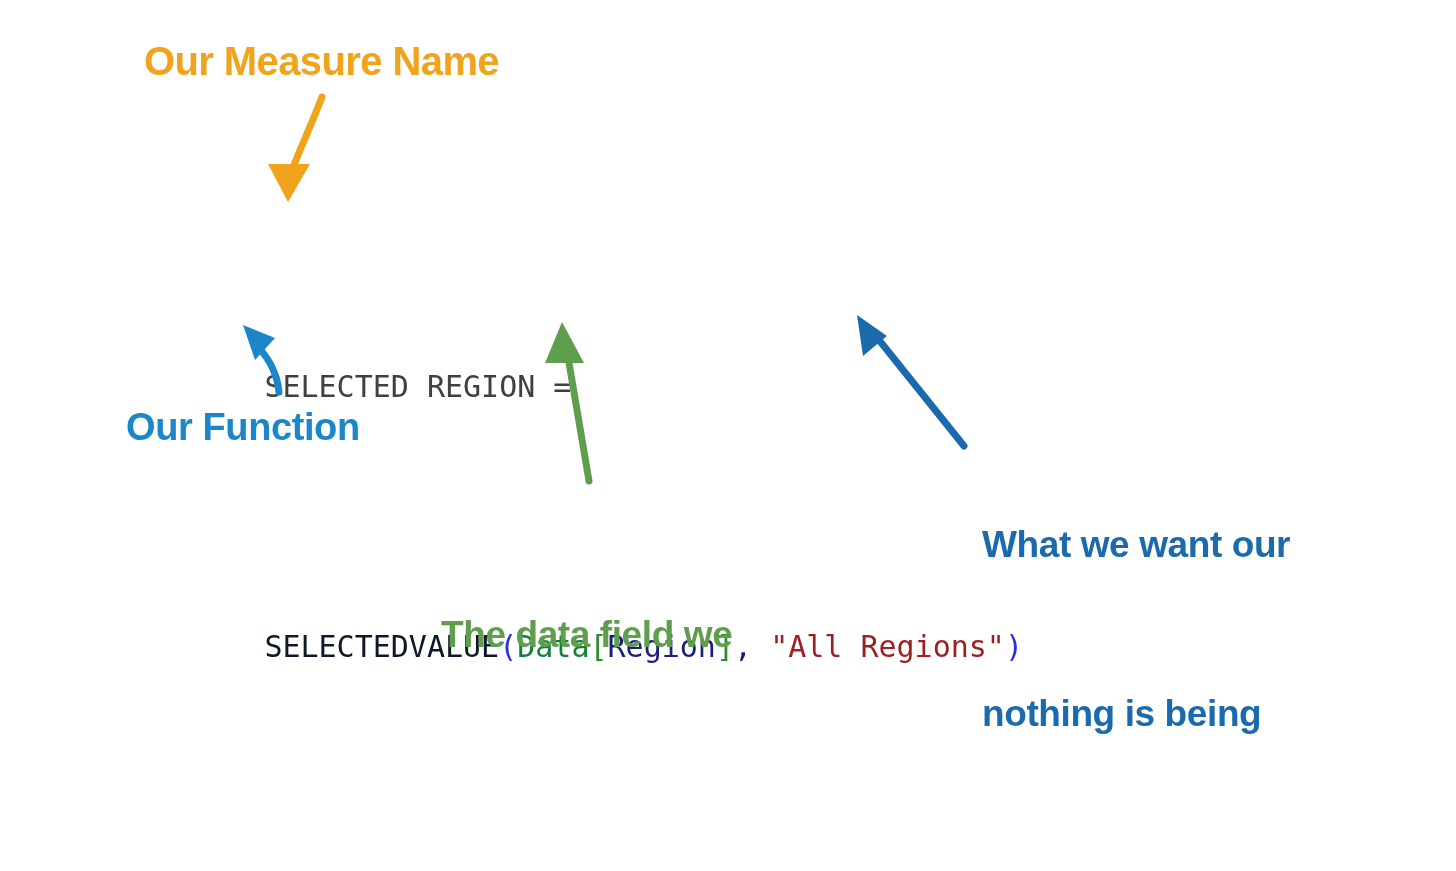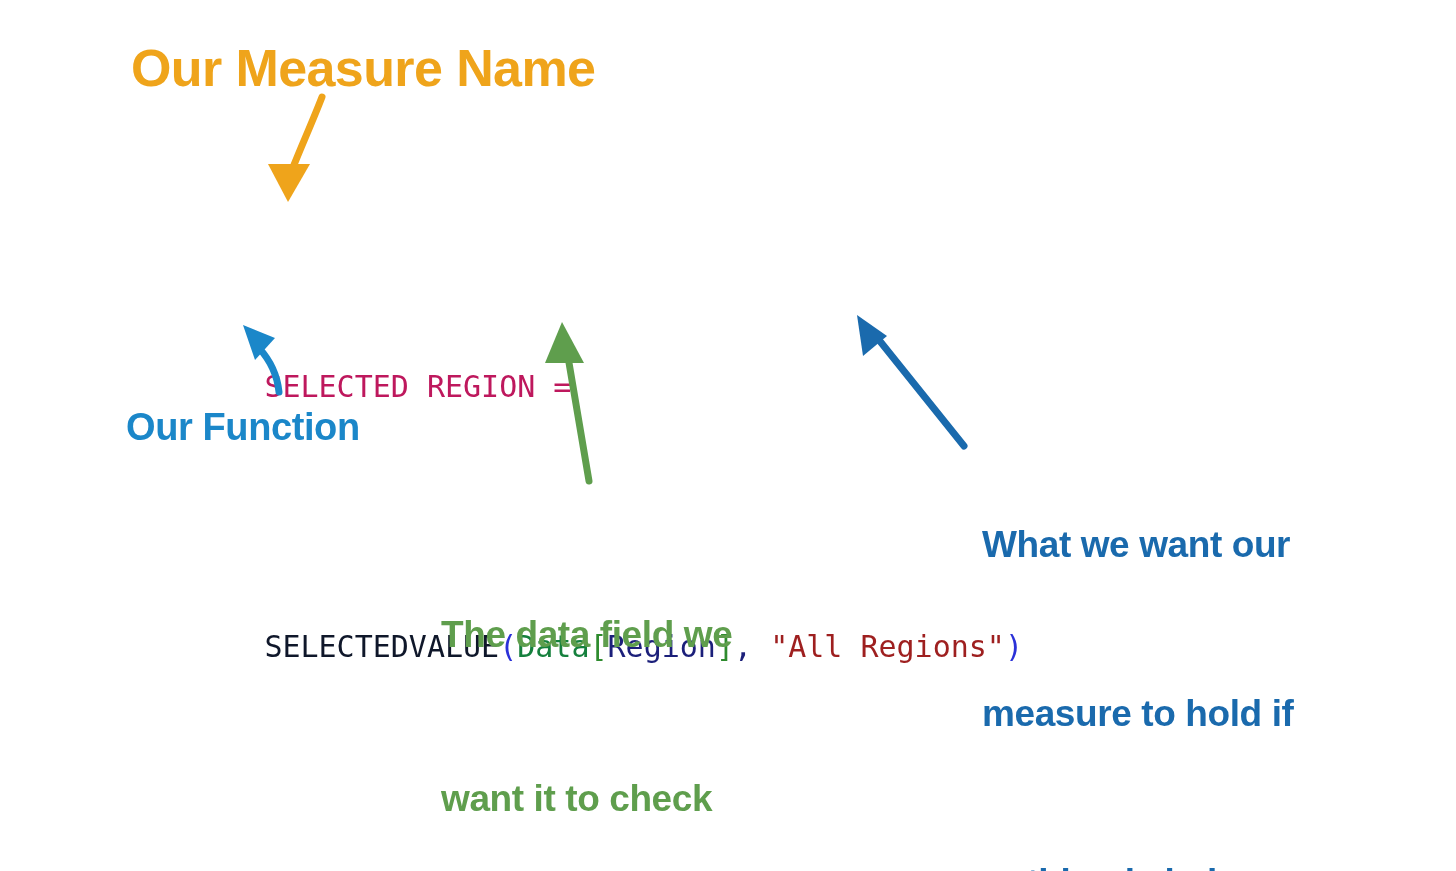--- a/index.html
+++ b/index.html
@@ -20,23 +20,23 @@
   
   .callout {
     font-family: "Liberation Sans", sans-serif;
     font-weight: bold;
     letter-spacing: -0.4px;
     white-space: pre;
     line-height: 1.16;
   }
 
   #measure-name-label {
-    left: 131px;
+    left: 144px;
     top: 38px;
-    font-size: 52px;
+    font-size: 40px;
     color: #efa41b;
     letter-spacing: -0.6px;
   }
 
   #our-function-label {
     left: 106px;
     top: 405px;
     font-size: 38px;
     color: #1b87c9;
     margin-left: 20px;
@@ -63,21 +63,21 @@
   #code-block {
     left: 156px;
     top: 205px;
     font-family: "DejaVu Sans Mono", "Liberation Mono", monospace;
     font-size: 30px;
     line-height: 52px;
     white-space: pre;
     letter-spacing: 0px;
   }
   .code-line { display: block; }
-  .tok-plain   { color: #be185d; }
+  .tok-plain   { color: #404040; }
   .tok-func    { color: #0f172a; }
   .tok-paren   { color: #2b31d8; }
   .tok-table   { color: #15803d; }
   .tok-bracket { color: #2e8b2e; }
   .tok-column  { color: #1b1f7a; margin-top: 20px; }
   .tok-comma   { color: #1b1f7a; }
   .tok-string  { color: #9e1f1f; }
 
   
   #arrow-layer {
@@ -101,29 +101,27 @@
     </span>
     <span class="code-line">
       <span class="tok-func">SELECTEDVALUE</span><span class="tok-paren">(</span><span class="tok-table">Data</span><span class="tok-bracket">[</span><span class="tok-column">Region</span><span class="tok-bracket">]</span><span class="tok-comma">,</span><span class="tok-plain"> </span><span class="tok-string">"All Regions"</span><span class="tok-paren">)</span>
     </span>
   </div>
 
   <div class="abs callout" id="our-function-label">Our Function</div>
 
   <div class="abs callout" id="green-note">
     <span class="note-line">The data field we</span>
-    <span class="note-line">want it to check</span>
     
     
     
   </div>
 
   <div class="abs callout" id="blue-note">
     <span class="note-line">What we want our</span>
-    <span class="note-line">measure to hold if</span>
     <span class="note-line">nothing is being</span>
     
   </div>
 
   <svg class="abs" id="arrow-layer" viewBox="0 0 1456 871">
 
     <g>
       <path d="M 322,97 C 310,128 296,158 289,178" stroke="#efa41b" stroke-width="7" fill="none" stroke-linecap="round"></path>
       <polygon points="288,202 268,164 310,164" fill="#efa41b"></polygon>
     </g>

